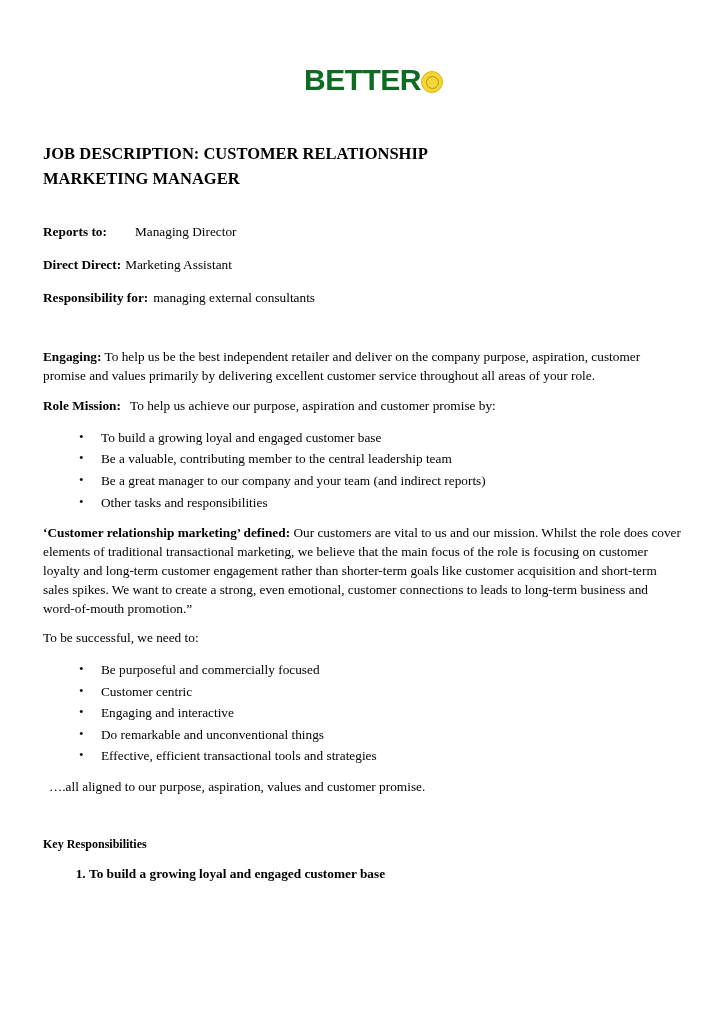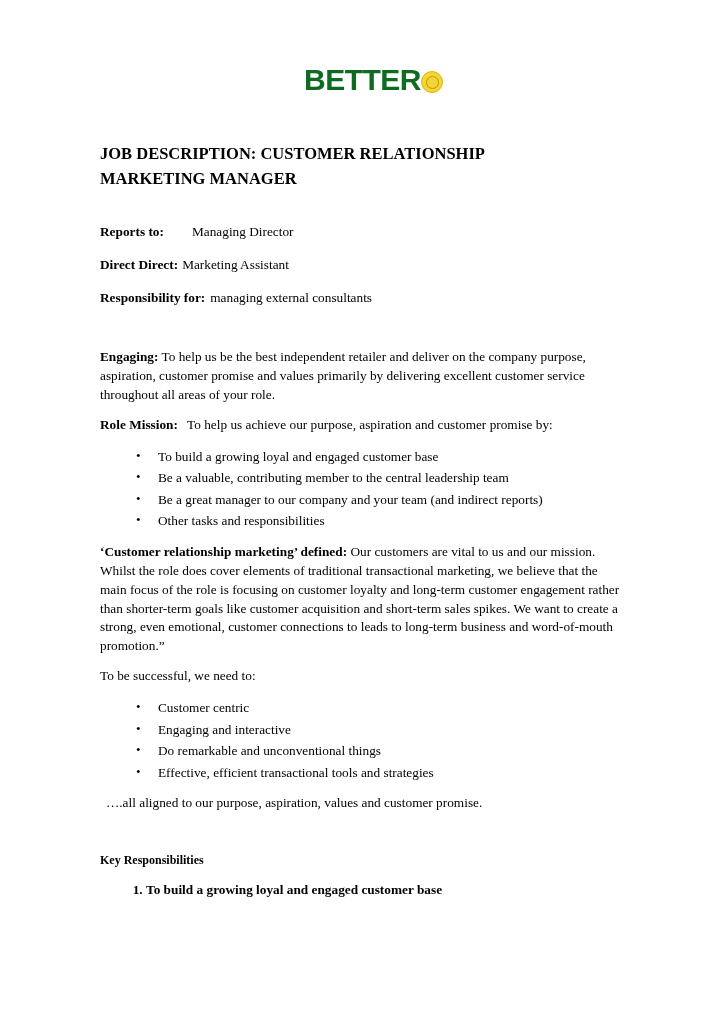--- a/index.html
+++ b/index.html
@@ -12,21 +12,21 @@
     height: 1024px;
     font-family: "Liberation Serif", serif;
     color: #000000;
     overflow: hidden;
   }
   .page {
     position: relative;
     width: 725px;
     height: 1024px;
     box-sizing: border-box;
-    padding: 0 100px;
+    padding: 0 43px;
   }
   
   .logo-block {
     padding-top: 66px;
     text-align: center;
   }
   .logo {
     display: inline-block;
     position: relative;
     text-align: left;
@@ -212,20 +212,21 @@
   </ul>
 
   <p class="para">
     <span class="lead">‘Customer relationship marketing’ defined:</span>
     <span>Our customers are vital to us and our mission.  Whilst the role does cover elements of traditional transactional marketing, we believe that the main focus of the role is focusing on customer loyalty and long-term customer engagement rather than shorter-term goals like customer acquisition and short-term sales spikes. We want to create a strong, even emotional, customer connections to leads to long-term business and word-of-mouth promotion.”</span>
   </p>
 
   <p class="para">To be successful, we need to:</p>
 
   <ul class="bullets">
+    <li>Be purposeful and commercially focused</li>
     <li>Customer centric</li>
     <li>Engaging and interactive</li>
     <li>Do remarkable and unconventional things</li>
     <li>Effective, efficient transactional tools and strategies</li>
   </ul>
 
   <p class="closing-line">….all aligned to our purpose, aspiration, values and customer promise.</p>
 
   <div class="section-heading">Key Responsibilities</div>
 

